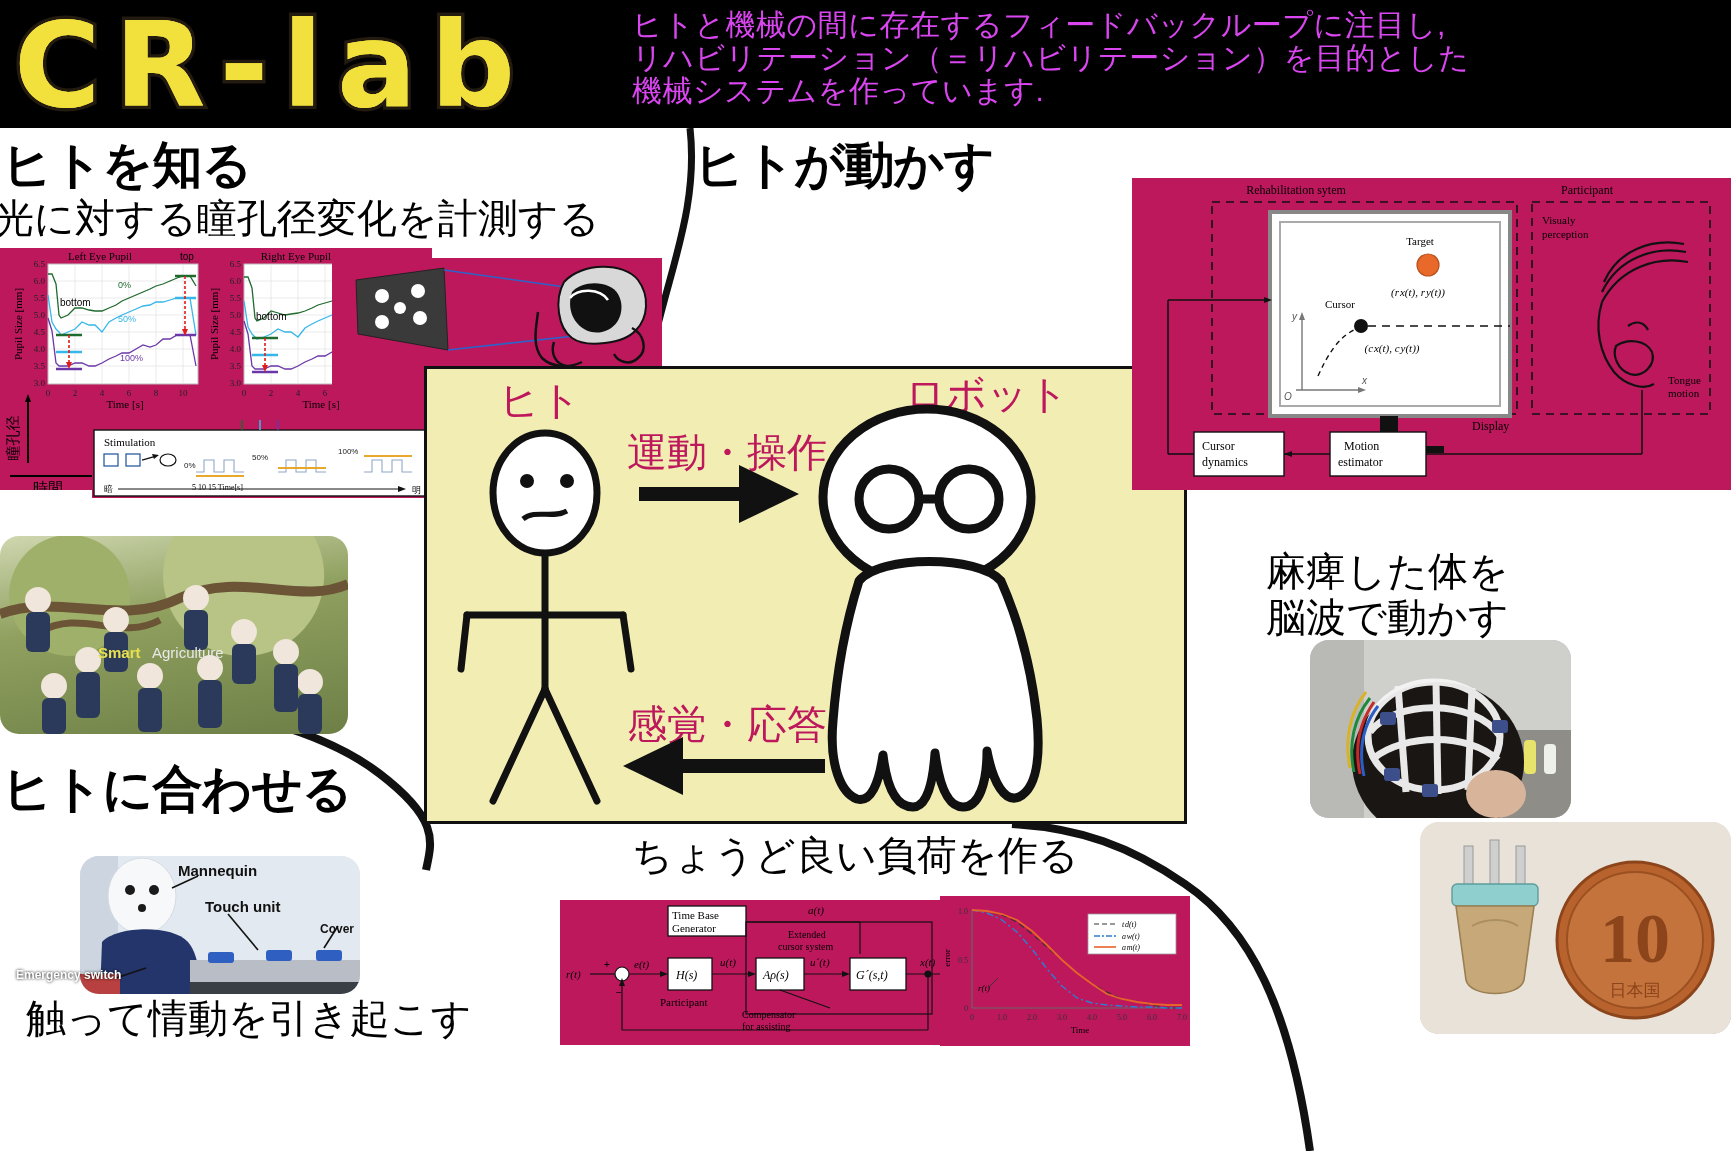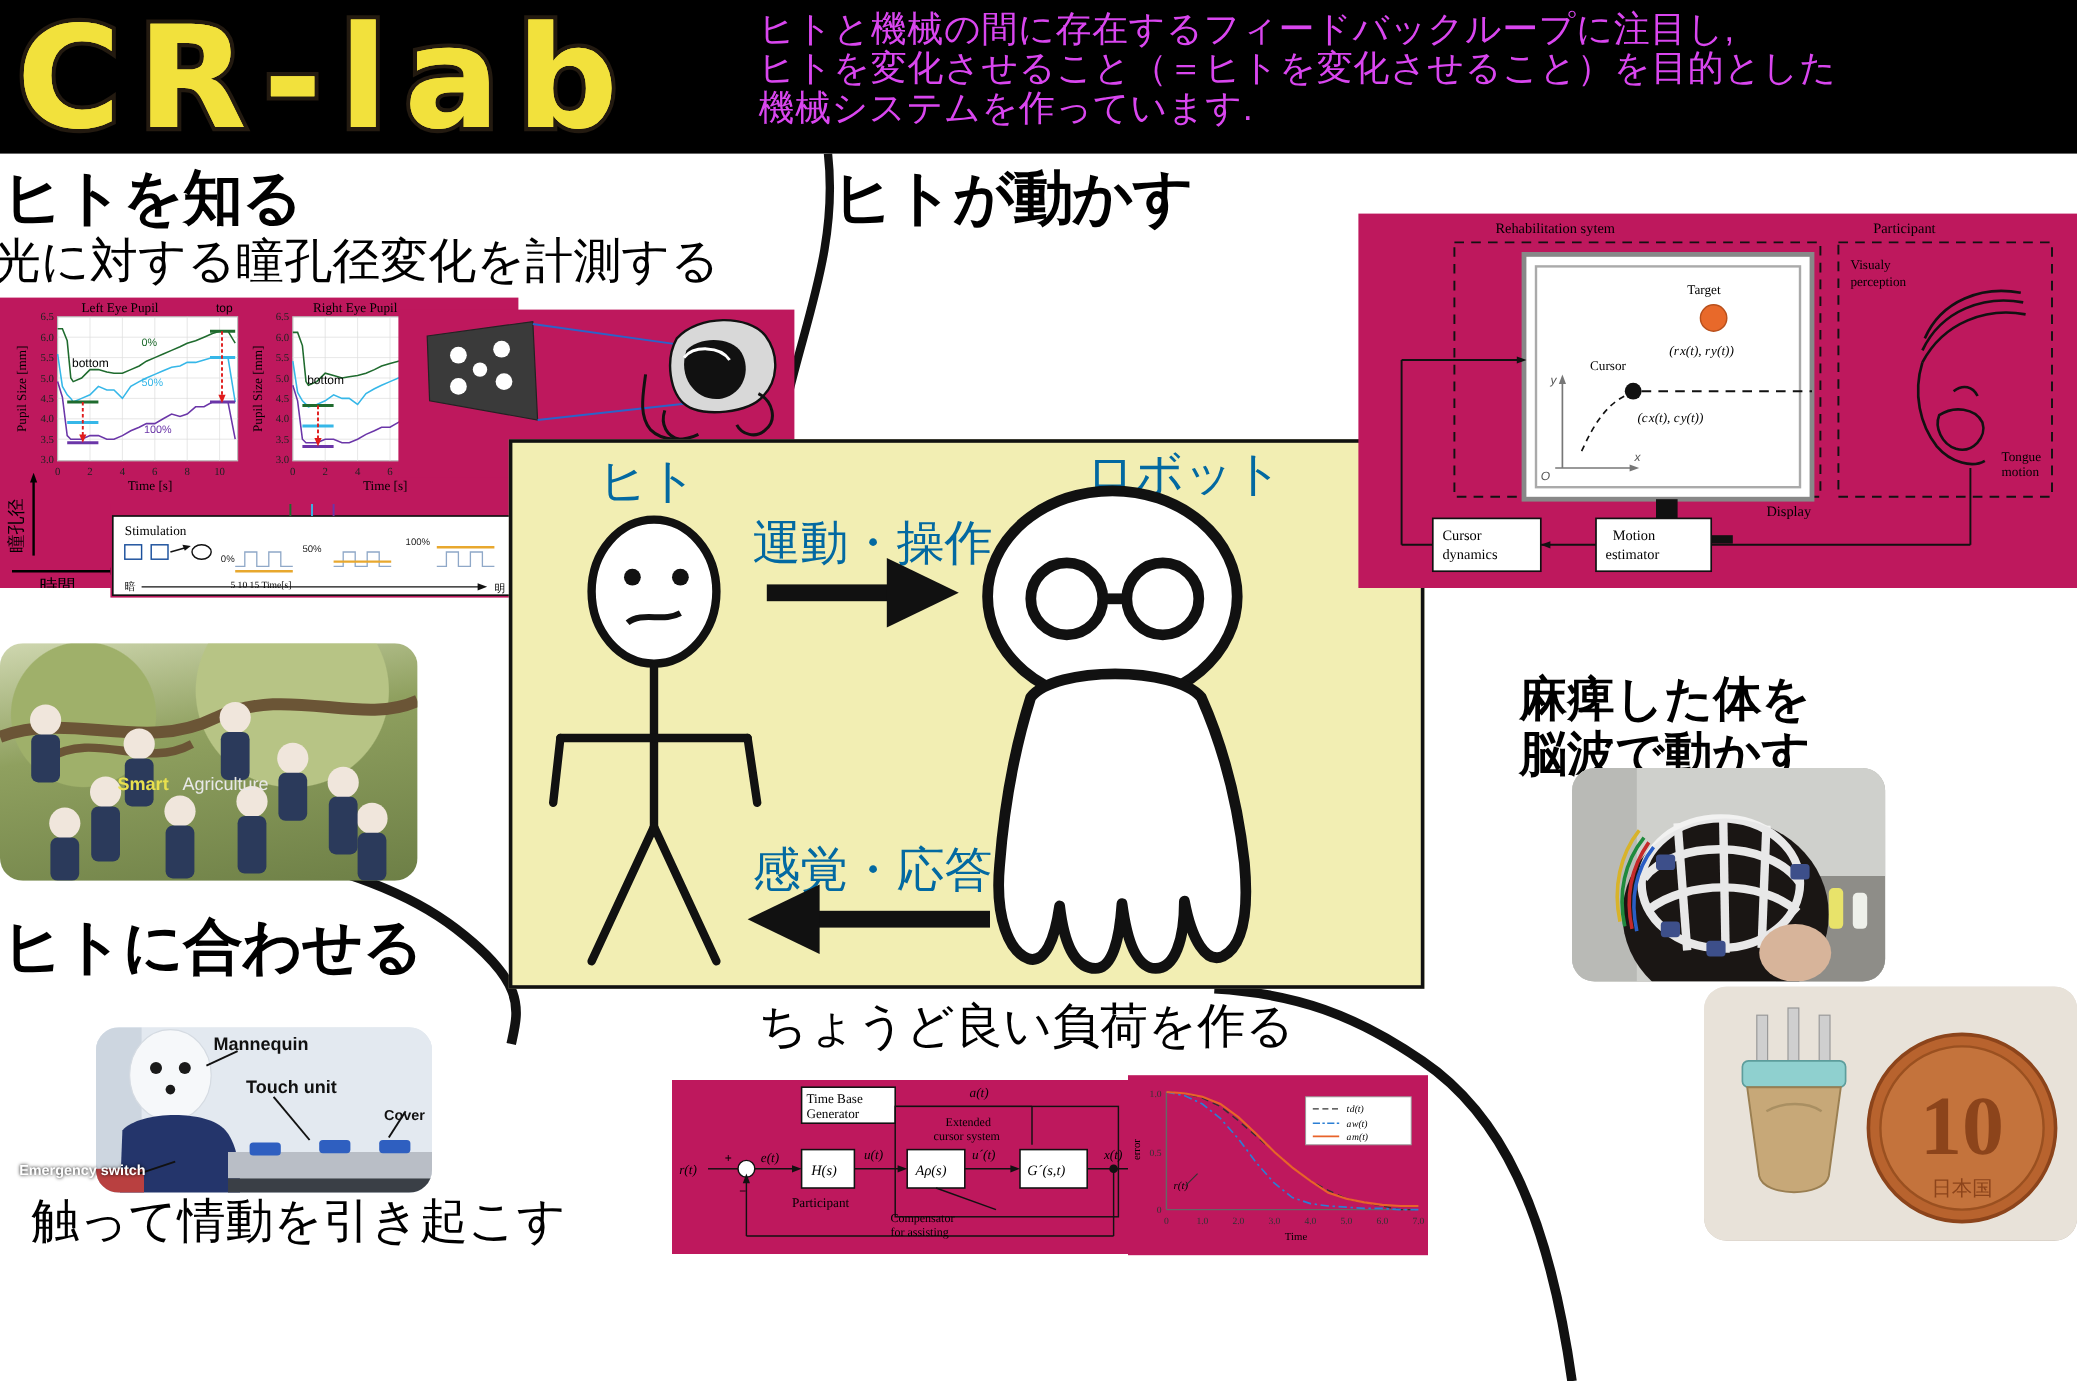--- a/index.html
+++ b/index.html
@@ -24,32 +24,32 @@
   .sec-head{position:absolute;font-size:50px;font-weight:bold;color:#000;
             letter-spacing:-1px;font-family:"DejaVu Sans",sans-serif;}
   .h-know   {left:2px;  top:132px;}
   .h-move   {left:694px;top:132px;}
   .h-fit    {left:2px;  top:756px;}
 
   
   .cap{position:absolute;font-size:40px;color:#000;line-height:46px;white-space:nowrap;}
   .cap-pupil {left:-6px; top:195px;}
   .cap-tongue{left:790px;top:212px;}
-  .cap-eeg   {left:1266px;top:560px;font-weight:bold;}
+  .cap-eeg   {left:1266px;top:548px;}
   .cap-load  {left:632px;top:832px;}
   .cap-master{left:4px;  top:486px;}
   .cap-touch {left:26px; top:995px;}
 
   
   .divider{position:absolute;left:0;top:128px;width:1731px;height:1023px;pointer-events:none;}
 
   
   .center-panel{position:absolute;left:424px;top:366px;width:763px;height:458px;
                 background:#f2eeb3;border:3px solid #111;box-sizing:border-box;}
-  .cp-label{position:absolute;font-size:40px;color:#0369a1;}
+  .cp-label{position:absolute;font-size:40px;color:#be185d;}
   .cp-human{left:72px;top:4px;}
   .cp-robot{left:478px;top:-2px;}
   .cp-arrow-top-lbl{left:200px;top:56px;font-size:40px;}
   .cp-arrow-bot-lbl{left:200px;top:328px;font-size:40px;}
 
   
   .panel{position:absolute;background:#be185d;}
   .img-ph{position:absolute;overflow:hidden;border-radius:19px;}
   .lbl-sans{position:absolute;font-size:15px;color:#111;font-weight:bold;}
 
@@ -65,21 +65,21 @@
 </head>
 <body>
 
 <div id="poster">
 
   <div class="header">
     <div class="brand">CR-lab</div>
     <div class="brand-in">CR-lab</div>
     <div class="hdr-desc">
       <div>ヒトと機械の間に存在するフィードバックループに注目し,</div>
-      <div>ヒトを変化させること（＝ヒトを変化させること）を目的とした</div>
+      <div>リハビリテーション（＝リハビリテーション）を目的とした</div>
       <div>機械システムを作っています.</div>
     </div>
   </div>
 
   <svg class="divider" viewBox="0 0 1731 1023">
 
     <path d="M690,0 C700,90 660,160 648,248 C636,336 672,372 690,420" stroke="#111" stroke-width="7" fill="none"></path>
 
     <path d="M0,566 C140,562 300,584 380,646 C440,692 432,714 426,742" stroke="#111" stroke-width="8" fill="none"></path>
 

